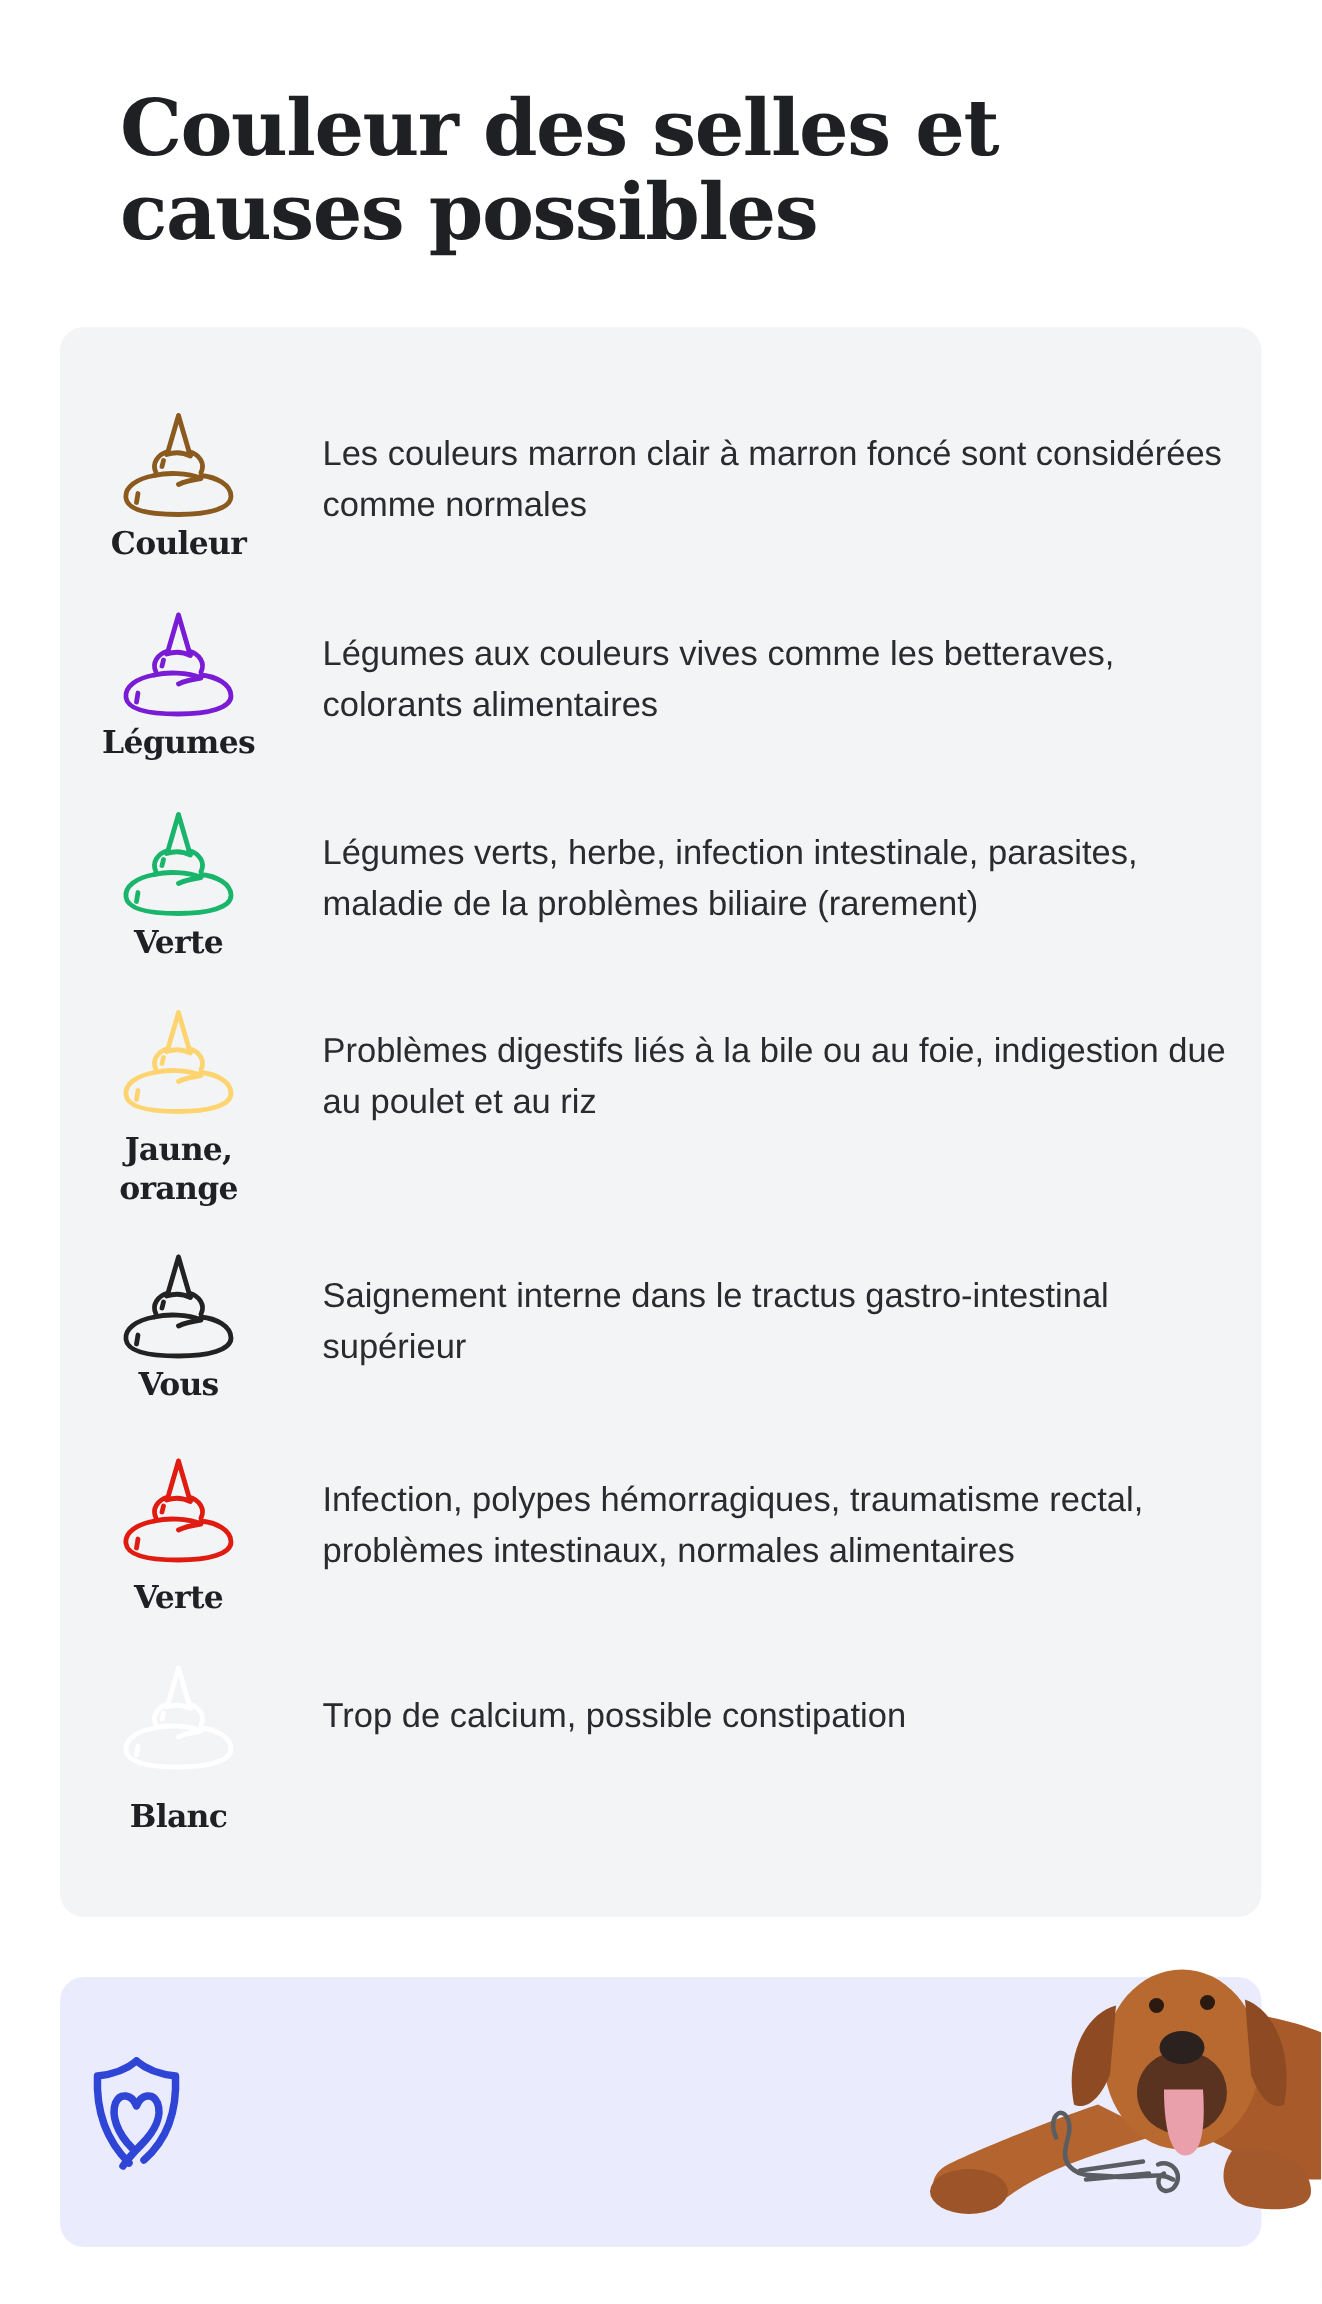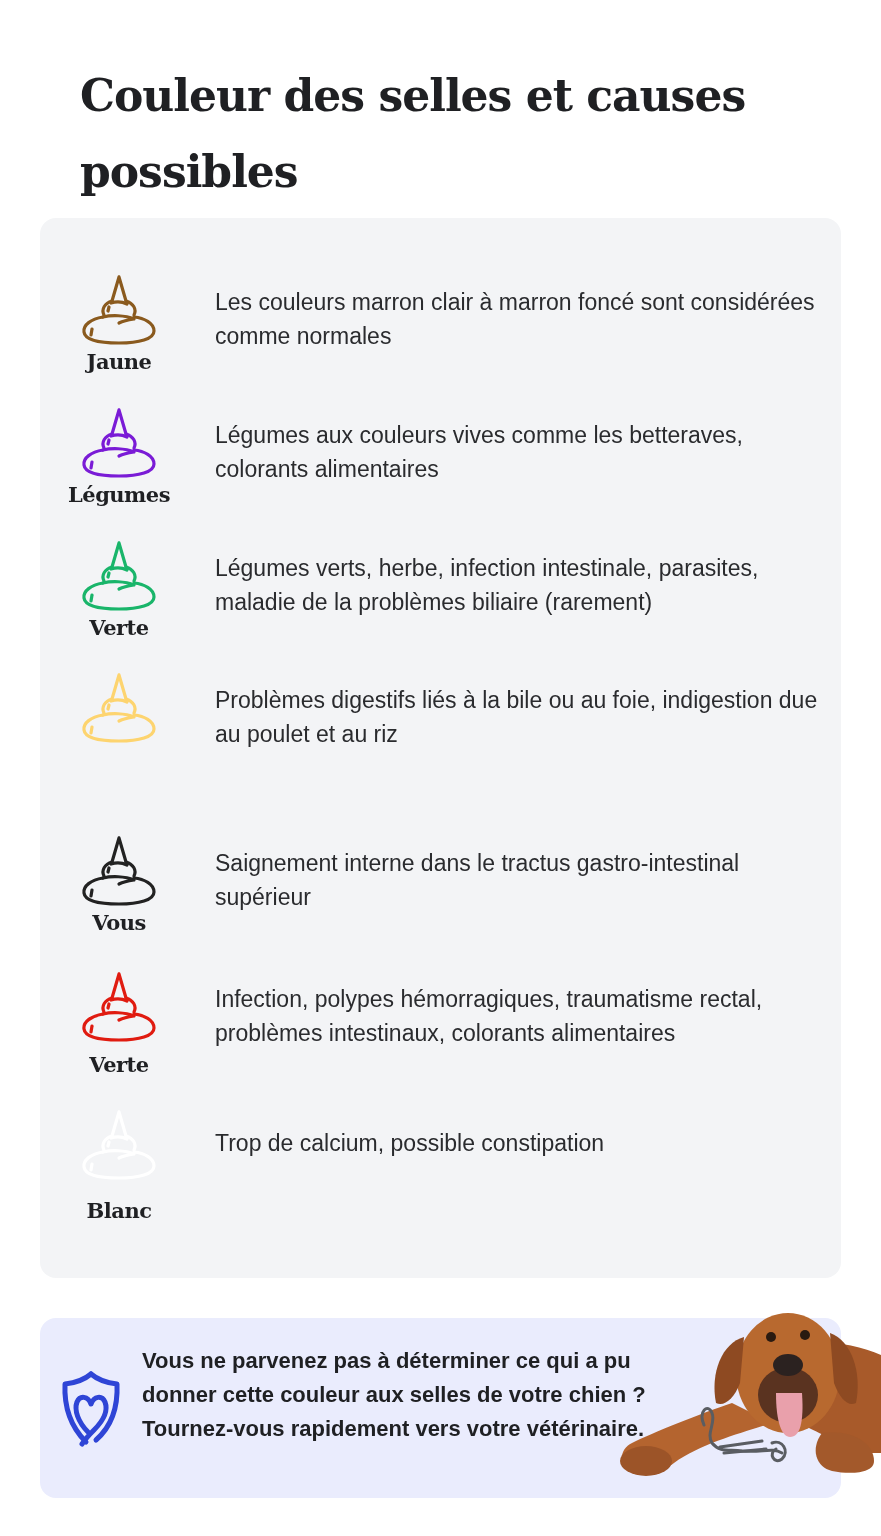--- a/index.html
+++ b/index.html
@@ -2,21 +2,21 @@
 <html><head>
   <meta charset="utf-8">
   <style>
     * { box-sizing: border-box; margin: 0; padding: 0; }
     html, body { width: 881px; height: 1536px; background: #ffffff; overflow: hidden; }
     body { position: relative; font-family: "Liberation Sans", sans-serif; color: #222326; }
 
     .page-title {
       position: absolute; left: 80px; top: 58px; width: 720px;
       font-family: "DejaVu Serif", serif; font-weight: bold;
-      font-size: 44px; line-height: 76px; letter-spacing: -1px; color: #1f2023;
+      font-size: 52px; line-height: 56px; letter-spacing: -1px; color: #1f2023;
     }
 
     .card {
       position: absolute; left: 40px; top: 218px; width: 801px; height: 1060px;
       background: #f3f4f6; border-radius: 16px;
     }
 
     .row { position: absolute; left: 0; width: 801px; }
     .row .icon-col {
       position: absolute; left: 10px; width: 138px; text-align: center;
@@ -58,21 +58,21 @@
         <g fill="none" stroke="#8a5a1e" stroke-width="3.2" stroke-linecap="round" stroke-linejoin="round">
           <path d="M40 4 L47 28 M40 4 L33 28"></path>
           <path d="M33 28 C26 30 22 36 25 42 M47 28 C54 30 58 36 55 42"></path>
           <path d="M32 30 C38 28 44 29 48 31"></path>
           <path d="M24 44 C12 46 4 52 5 59 C6 67 20 70 40 70 C60 70 75 66 75 58 C75 50 65 45 55 44"></path>
           <path d="M24 44 C32 42 46 42 55 46 C48 47 44 48 40 50"></path>
           <path d="M13 56 L12 62"></path>
           <path d="M30 34 L29 38"></path>
         </g>
       </svg>
-      <span class="color-label">Jaune</span>
+      <span class="color-label">Couleur</span>
     </div>
     <p class="desc">Les couleurs marron clair à marron foncé sont considérées comme normales</p>
   </div>
 
   <div class="row" style="top:188px;">
     <div class="icon-col">
       <svg width="80" height="72" viewBox="0 0 80 72">
         <g fill="none" stroke="#7a1bd6" stroke-width="3.2" stroke-linecap="round" stroke-linejoin="round">
           <path d="M40 4 L47 28 M40 4 L33 28"></path>
           <path d="M33 28 C26 30 22 36 25 42 M47 28 C54 30 58 36 55 42"></path>
@@ -112,20 +112,21 @@
         <g fill="none" stroke="#fdd46f" stroke-width="3.2" stroke-linecap="round" stroke-linejoin="round">
           <path d="M40 4 L47 28 M40 4 L33 28"></path>
           <path d="M33 28 C26 30 22 36 25 42 M47 28 C54 30 58 36 55 42"></path>
           <path d="M32 30 C38 28 44 29 48 31"></path>
           <path d="M24 44 C12 46 4 52 5 59 C6 67 20 70 40 70 C60 70 75 66 75 58 C75 50 65 45 55 44"></path>
           <path d="M24 44 C32 42 46 42 55 46 C48 47 44 48 40 50"></path>
           <path d="M13 56 L12 62"></path>
           <path d="M30 34 L29 38"></path>
         </g>
       </svg>
+      <span class="color-label" style="margin-top:10px; line-height:26px;">Jaune, orange</span>
     </div>
     <p class="desc">Problèmes digestifs liés à la bile ou au foie, indigestion due au poulet et au riz</p>
   </div>
 
   <div class="row" style="top:616px;">
     <div class="icon-col">
       <svg width="80" height="72" viewBox="0 0 80 72">
         <g fill="none" stroke="#222222" stroke-width="3.2" stroke-linecap="round" stroke-linejoin="round">
           <path d="M40 4 L47 28 M40 4 L33 28"></path>
           <path d="M33 28 C26 30 22 36 25 42 M47 28 C54 30 58 36 55 42"></path>
@@ -149,21 +150,21 @@
           <path d="M33 28 C26 30 22 36 25 42 M47 28 C54 30 58 36 55 42"></path>
           <path d="M32 30 C38 28 44 29 48 31"></path>
           <path d="M24 44 C12 46 4 52 5 59 C6 67 20 70 40 70 C60 70 75 66 75 58 C75 50 65 45 55 44"></path>
           <path d="M24 44 C32 42 46 42 55 46 C48 47 44 48 40 50"></path>
           <path d="M13 56 L12 62"></path>
           <path d="M30 34 L29 38"></path>
         </g>
       </svg>
       <span class="color-label" style="margin-top:10px;">Verte</span>
     </div>
-    <p class="desc">Infection, polypes hémorragiques, traumatisme rectal, problèmes intestinaux, colorants alimentaires</p>
+    <p class="desc">Infection, polypes hémorragiques, traumatisme rectal, problèmes intestinaux, normales alimentaires</p>
   </div>
 
   <div class="row" style="top:890px;">
     <div class="icon-col">
       <svg width="80" height="72" viewBox="0 0 80 72">
         <g fill="none" stroke="#ffffff" stroke-width="3.2" stroke-linecap="round" stroke-linejoin="round">
           <path d="M40 4 L47 28 M40 4 L33 28"></path>
           <path d="M33 28 C26 30 22 36 25 42 M47 28 C54 30 58 36 55 42"></path>
           <path d="M32 30 C38 28 44 29 48 31"></path>
           <path d="M24 44 C12 46 4 52 5 59 C6 67 20 70 40 70 C60 70 75 66 75 58 C75 50 65 45 55 44"></path>
@@ -179,21 +180,20 @@
 </div>
 
 <div class="callout">
   <svg class="shield" width="62" height="78" viewBox="0 0 62 78">
     <g fill="none" stroke="#2f45d6" stroke-width="5" stroke-linecap="round" stroke-linejoin="round">
       <path d="M31 4 C24 10 14 13 5 14 C4 36 10 56 26 72"></path>
       <path d="M31 4 C38 10 48 13 57 14 C58 36 52 56 36 70"></path>
       <path d="M28 62 C18 52 14 40 17 32 C20 25 28 26 31 34 C34 26 42 25 45 32 C48 40 44 50 34 60 C30 64 26 68 22 74"></path>
     </g>
   </svg>
-  <p class="callout-text">Vous ne parvenez pas à déterminer ce qui a pu donner cette couleur aux selles de votre chien ? Tournez-vous rapidement vers votre vétérinaire.</p>
 </div>
 
 <svg class="dog" viewBox="0 0 269 176">
 
   <path d="M150 50 C190 30 240 40 269 52 L269 150 L230 150 C220 130 200 130 190 120 Z" fill="#a85a2a"></path>
 
   <path d="M120 100 C90 110 40 130 20 140 C8 146 6 160 18 166 C34 172 52 168 62 160 C90 140 130 130 160 120 Z" fill="#b4642f"></path>
   <ellipse cx="34" cy="158" rx="26" ry="15" fill="#9c5428"></ellipse>
 
   <path d="M210 130 C240 126 262 140 262 158 C262 170 240 172 220 168 C204 164 198 146 210 130 Z" fill="#a3592b"></path>

